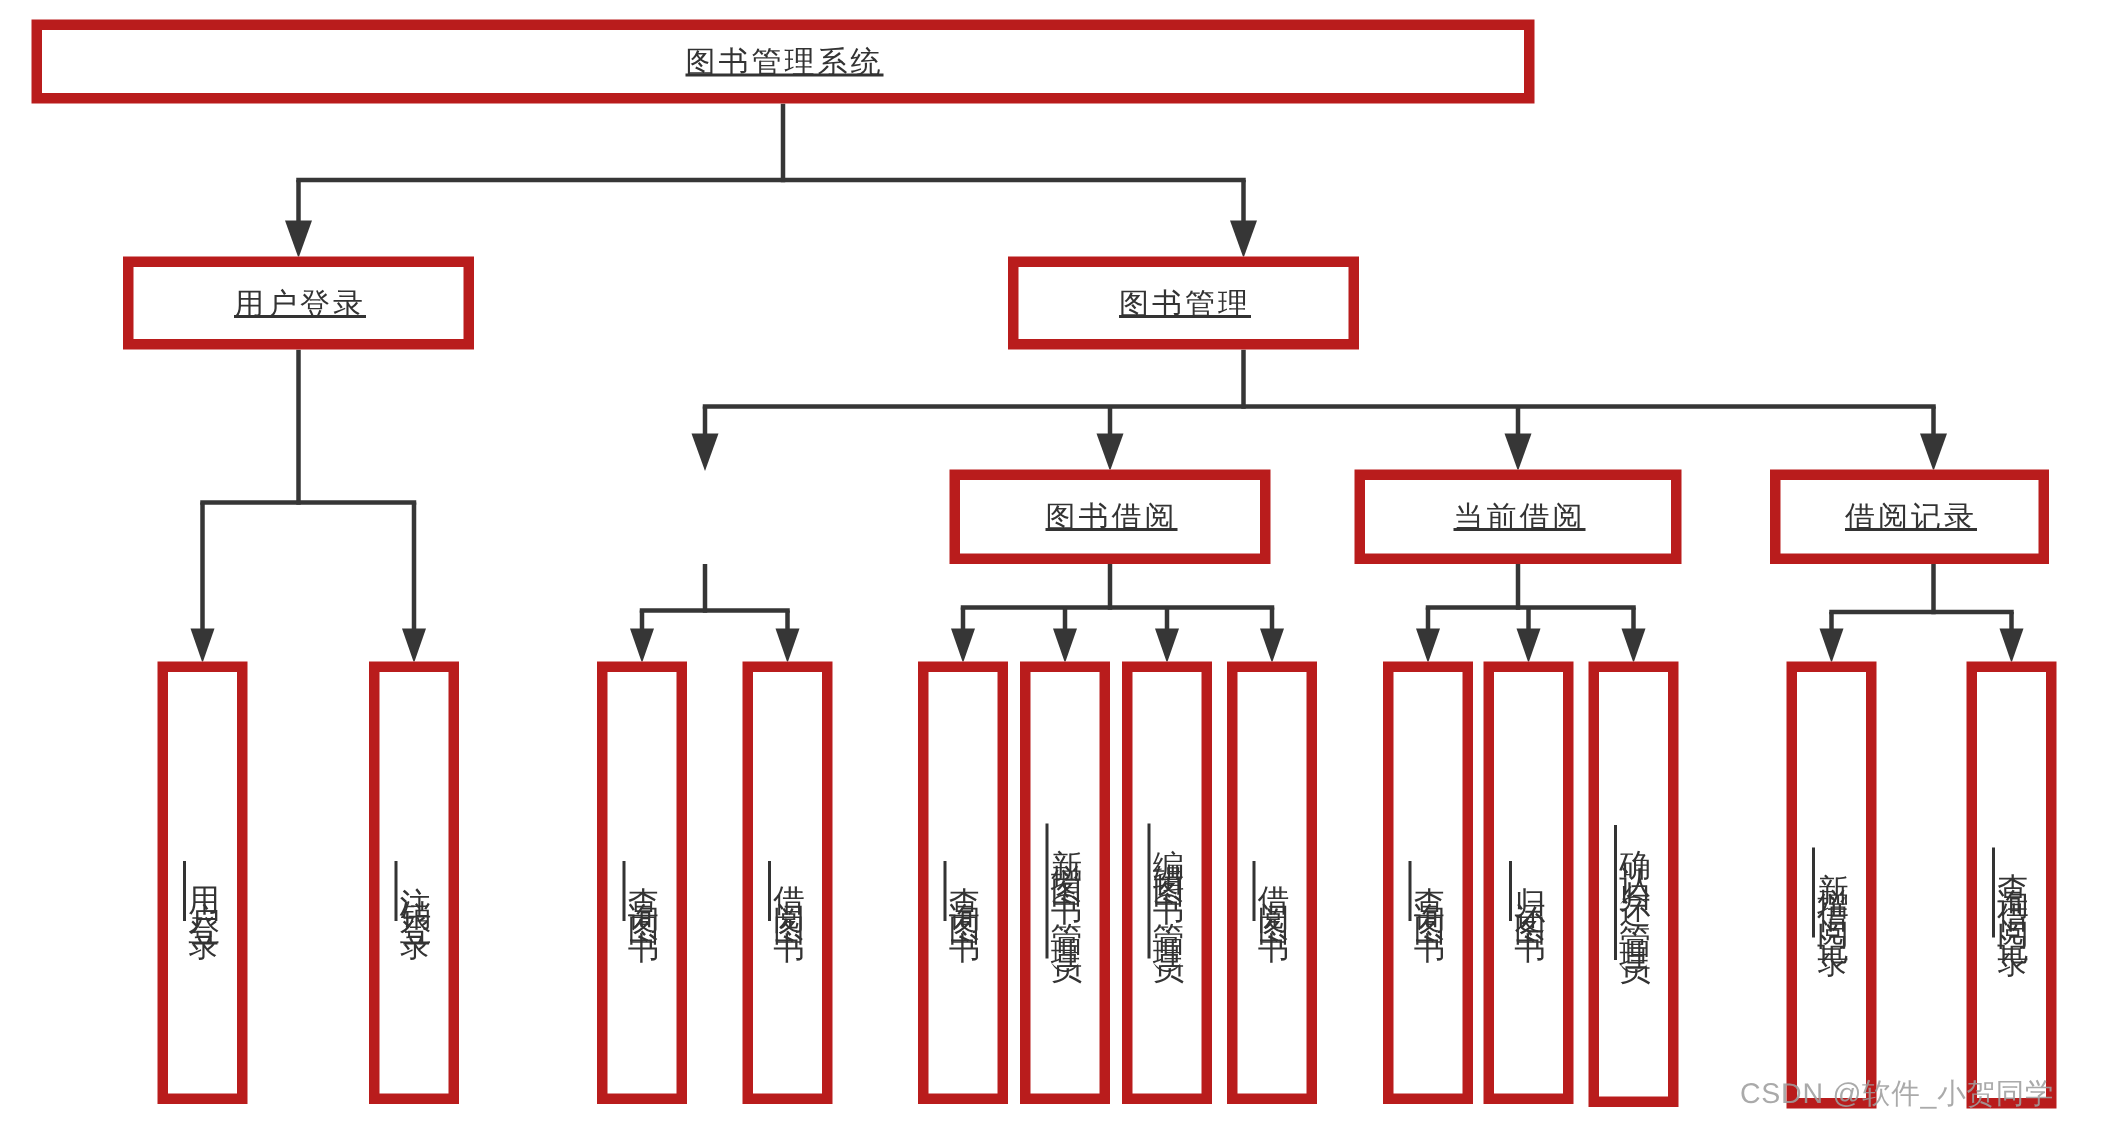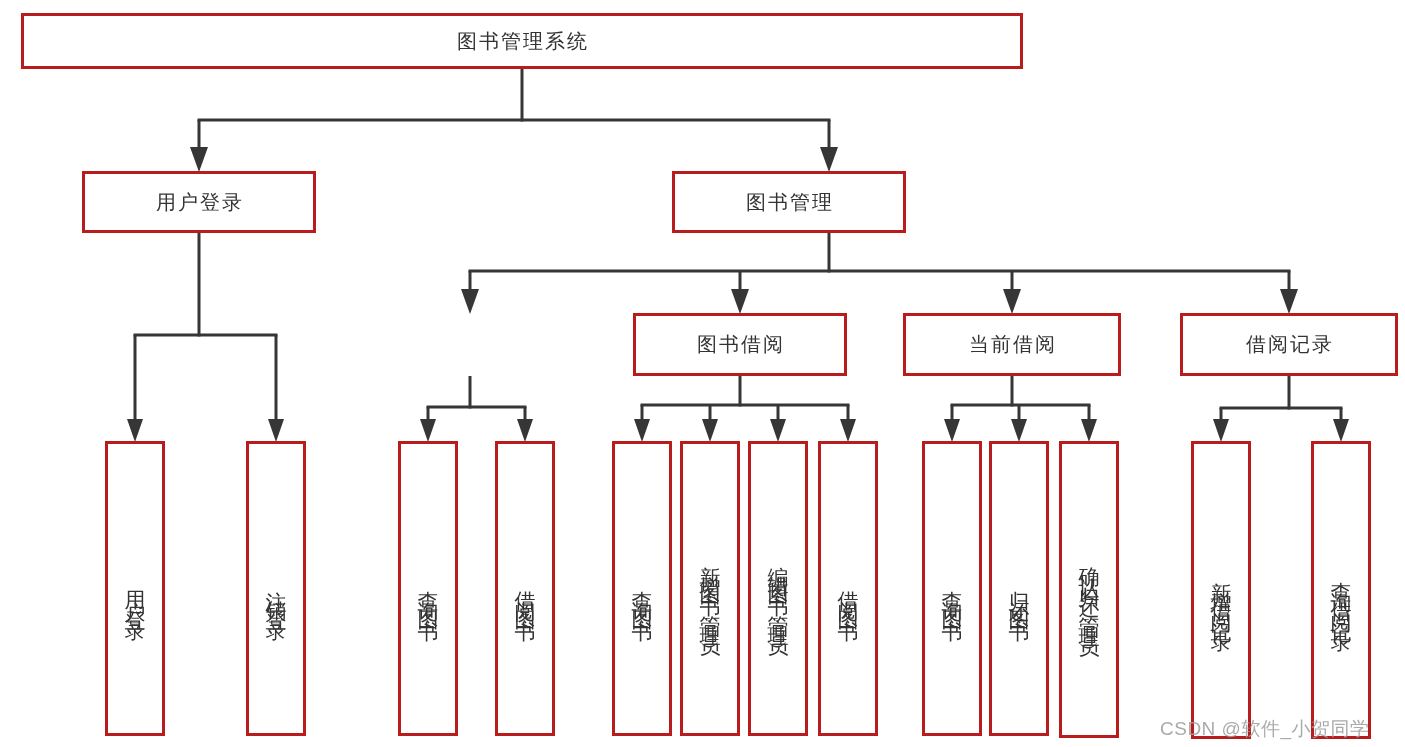--- a/index.html
+++ b/index.html
@@ -13,27 +13,28 @@
   }
   svg.connectors {
     position: absolute;
     left: 0; top: 0;
     width: 1405px; height: 747px;
     z-index: 1;
   }
   .box {
     position: absolute;
     box-sizing: border-box;
-    border: 3px solid #b91c1c;
+    border: 7px solid #b91c1c;
     background: #ffffff;
     display: flex;
     align-items: center;
     justify-content: center;
     color: #333333;
     z-index: 2;
+    text-decoration: underline;
   }
   .hbox > span {
     font-size: 20px;
     letter-spacing: 2px;
     margin-right: -2px;
     white-space: nowrap;
   }
   .vbox > span {
     writing-mode: vertical-rl;
     text-orientation: mixed;
@@ -144,21 +145,21 @@
   <div class="box hbox" style="left:672px;top:171px;width:234px;height:62px;">
     <span>图书管理</span>
   </div>
 
   <div class="box hbox" style="left:633px;top:313px;width:214px;height:63px;">
     <span>图书借阅</span>
   </div>
   <div class="box hbox" style="left:903px;top:313px;width:218px;height:63px;">
     <span>当前借阅</span>
   </div>
-  <div class="box hbox" style="left:1180px;top:313px;width:218px;height:63px;">
+  <div class="box hbox" style="left:1180px;top:313px;width:186px;height:63px;">
     <span>借阅记录</span>
   </div>
 
   <div class="box vbox" style="left:105px;top:441px;width:60px;height:295px;">
     <span>用户登录</span>
   </div>
   <div class="box vbox" style="left:246px;top:441px;width:60px;height:295px;">
     <span>注销登录</span>
   </div>
 

